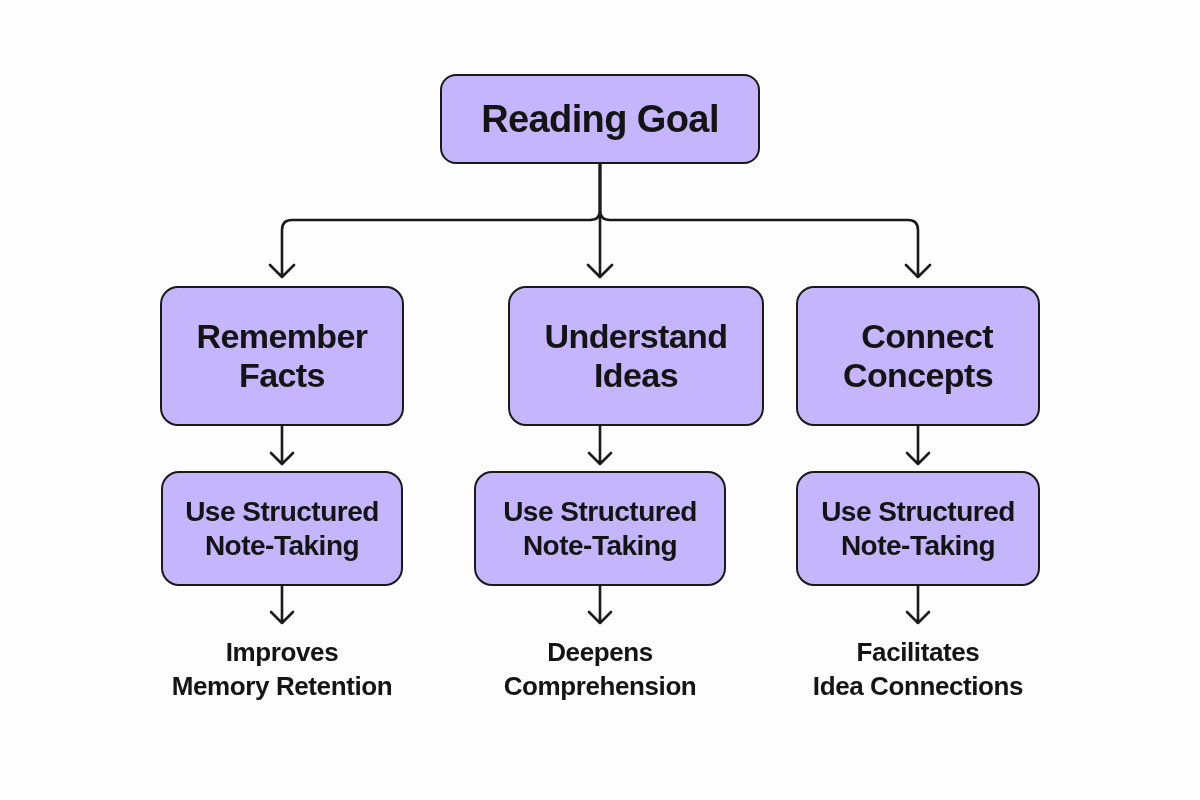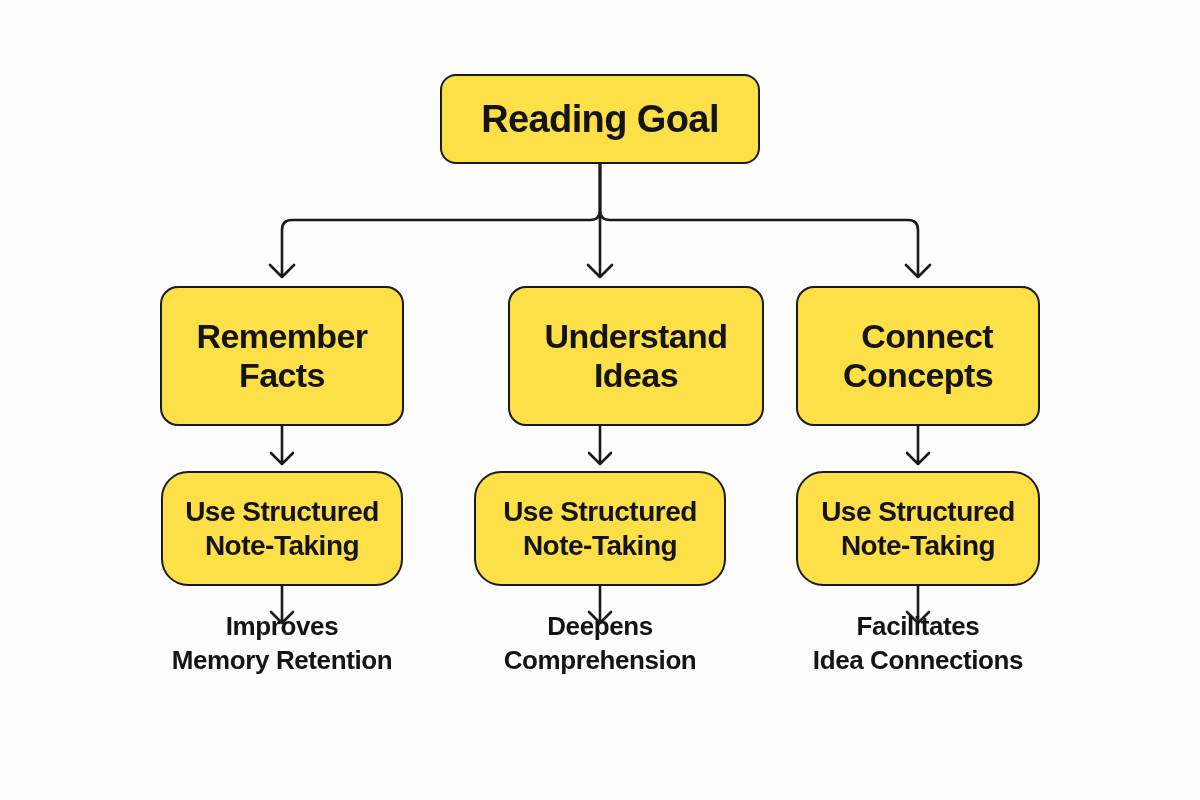--- a/index.html
+++ b/index.html
@@ -20,21 +20,21 @@
   .connector-layer {
     position: absolute;
     left: 0;
     top: 0;
     width: 1200px;
     height: 800px;
   }
   .node {
     position: absolute;
     box-sizing: border-box;
-    background: #fde047;
+    background: #c4b5fd;
     border: 2.6px solid #1a1a1a;
     display: flex;
     align-items: center;
     justify-content: center;
     text-align: center;
     color: #141414;
     white-space: pre-line;
   }
   .node-root {
     left: 440px; top: 74px;
@@ -53,32 +53,32 @@
     font-weight: 700;
     letter-spacing: -0.6px;
     line-height: 39px;
   }
   .goal-0 { left: 160px; width: 244px; }
   .goal-1 { left: 472px; width: 256px; margin-left: 36px; }
   .goal-2 { left: 796px; width: 244px; text-align: right; }
   .node-method {
     top: 471px;
     height: 115px;
-    border-radius: 27px;
+    border-radius: 18px;
     font-size: 28px;
     font-weight: 700;
     letter-spacing: -0.5px;
     line-height: 34px;
   }
   .method-0 { left: 161px; width: 242px; }
   .method-1 { left: 474px; width: 252px; }
   .method-2 { left: 796px; width: 244px; }
   .outcome-label {
     position: absolute;
-    top: 609px;
+    top: 635px;
     width: 320px;
     text-align: center;
     color: #141414;
     font-size: 26px;
     font-weight: 700;
     letter-spacing: -0.4px;
     line-height: 34px;
     white-space: pre-line;
   }
   .outcome-0 { left: 122px; }

